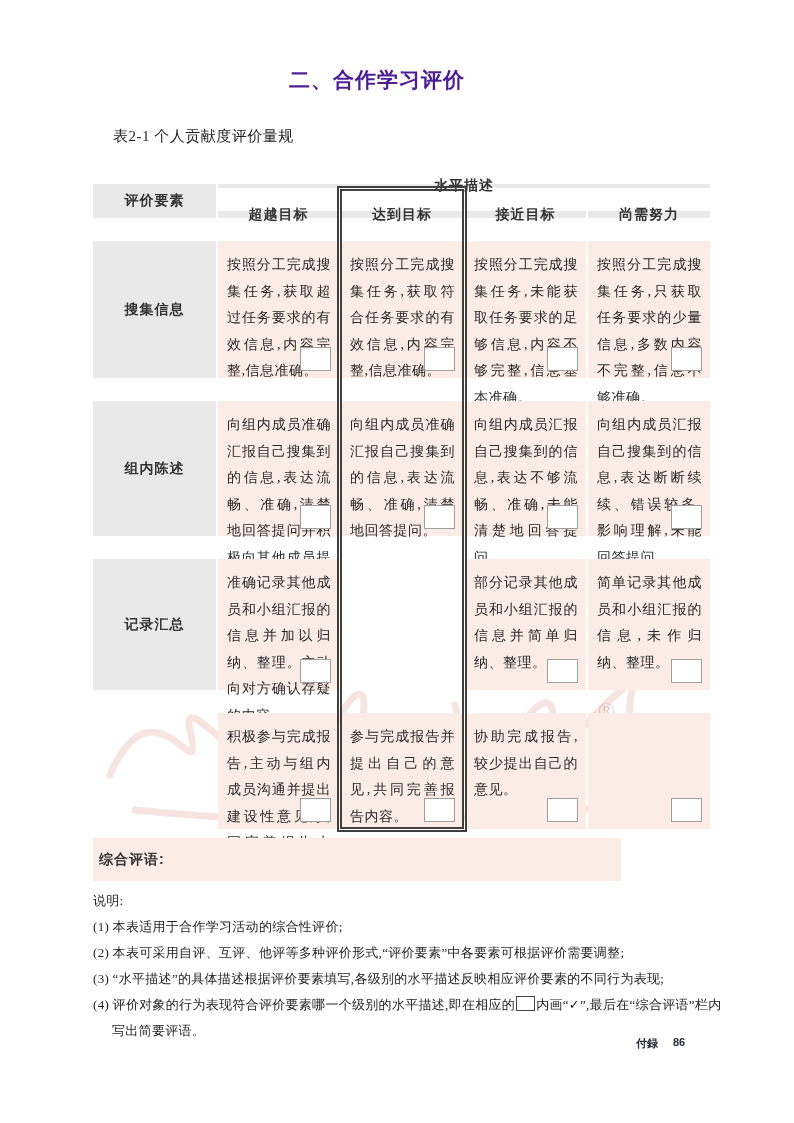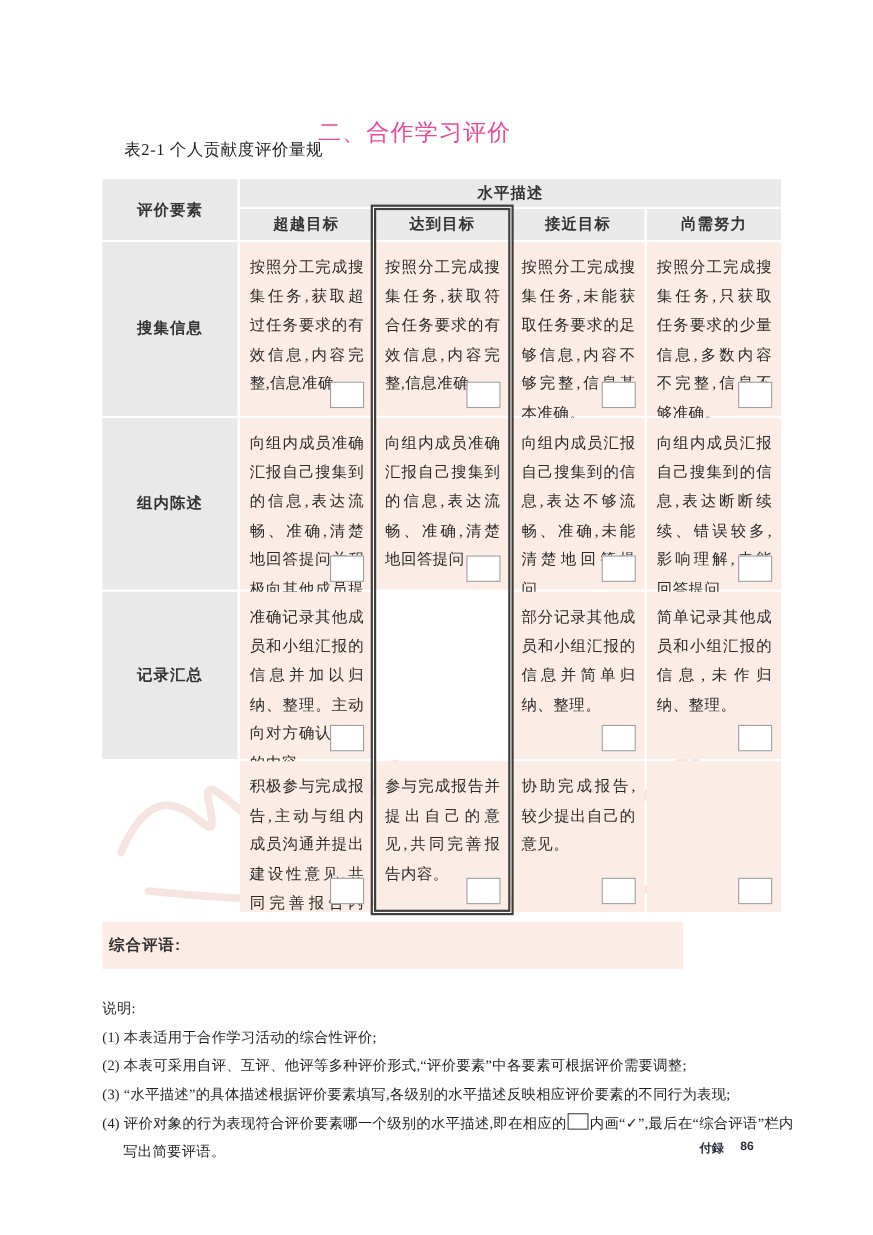--- a/index.html
+++ b/index.html
@@ -1,47 +1,47 @@
 <!DOCTYPE html>
 <html><head>
 <meta charset="utf-8">
 <style>
   html,body{margin:0;padding:0;background:#ffffff;}
   .page{position:relative;width:794px;height:1123px;background:#fff;overflow:hidden;
         font-family:"Liberation Serif",serif;color:#222;}
 
   .doc-title{position:absolute;left:0;top:66px;width:754px;text-align:center;
-             font-family:"Liberation Sans",sans-serif;font-weight:normal;
-             font-size:21px;color:#ec4899;letter-spacing:1px;margin-top:40px;}
+             font-family:"Liberation Sans",sans-serif;font-weight:bold;
+             font-size:21px;color:#4c1d95;letter-spacing:1px;}
   .table-caption{position:absolute;left:113px;top:127px;font-size:15px;color:#1f1f1f;letter-spacing:.5px;text-align:center;}
 
   .rubric{position:absolute;left:93px;top:163px;width:617px;
           display:grid;
           grid-template-columns:123px 121px 122px 121px 122px;
           grid-template-rows:25px 28px 158px 156px 152px 137px;
           gap:2px;}
-  .cell{box-sizing:border-box;}
+  .cell{box-sizing:border-box;margin-top:21px;}
   .head{background:#e9e9e9;display:flex;align-items:center;justify-content:center;
         font-family:"Liberation Sans",sans-serif;font-weight:bold;font-size:14px;color:#333;
         letter-spacing:1px;}
   .body{position:relative;background:#fcece6;padding:11px 8px 8px 9px;}
   .cell-text{font-size:14px;line-height:26.5px;letter-spacing:.5px;color:#292929;
              text-align:justify;text-justify:inter-character;}
   .checkbox{position:absolute;right:8px;bottom:7px;width:29px;height:22px;
             background:#ffffff;border:1px solid #9e9e9e;}
   .hl-overlay{position:absolute;left:244px;top:23px;width:130px;height:646px;
               border:5px double #3f3f3f;pointer-events:none;box-sizing:border-box;}
 
   .summary-bar{position:absolute;left:93px;top:838px;width:528px;height:43px;
                background:#fcece6;display:flex;align-items:center;box-sizing:border-box;padding-left:6px;}
   .summary-label{font-family:"Liberation Sans",sans-serif;font-weight:bold;font-size:14px;color:#333;
                  letter-spacing:1px;}
 
   .notes{position:absolute;left:93px;top:888px;width:632px;font-size:13px;line-height:26px;color:#1f1f1f;
-         letter-spacing:.3px;margin-top:16px;}
+         letter-spacing:.3px;}
   .note-item{padding-left:19px;text-indent:-19px;}
   .notes-heading{padding-left:0;text-indent:0;}
   .inline-box{display:inline-block;width:17px;height:13px;background:#fff;border:1px solid #444;
               vertical-align:-2px;margin:0 1px;}
 
   .footer{position:absolute;left:636px;top:1036px;display:flex;gap:15px;
           font-family:"Liberation Sans",sans-serif;font-weight:bold;font-size:11px;color:#2b2b3a;}
 
   .watermark-svg{position:absolute;left:95px;top:610px;pointer-events:none;}
   .reg-mark{position:absolute;left:598px;top:698px;font-size:22px;color:rgba(214,152,140,.55);

